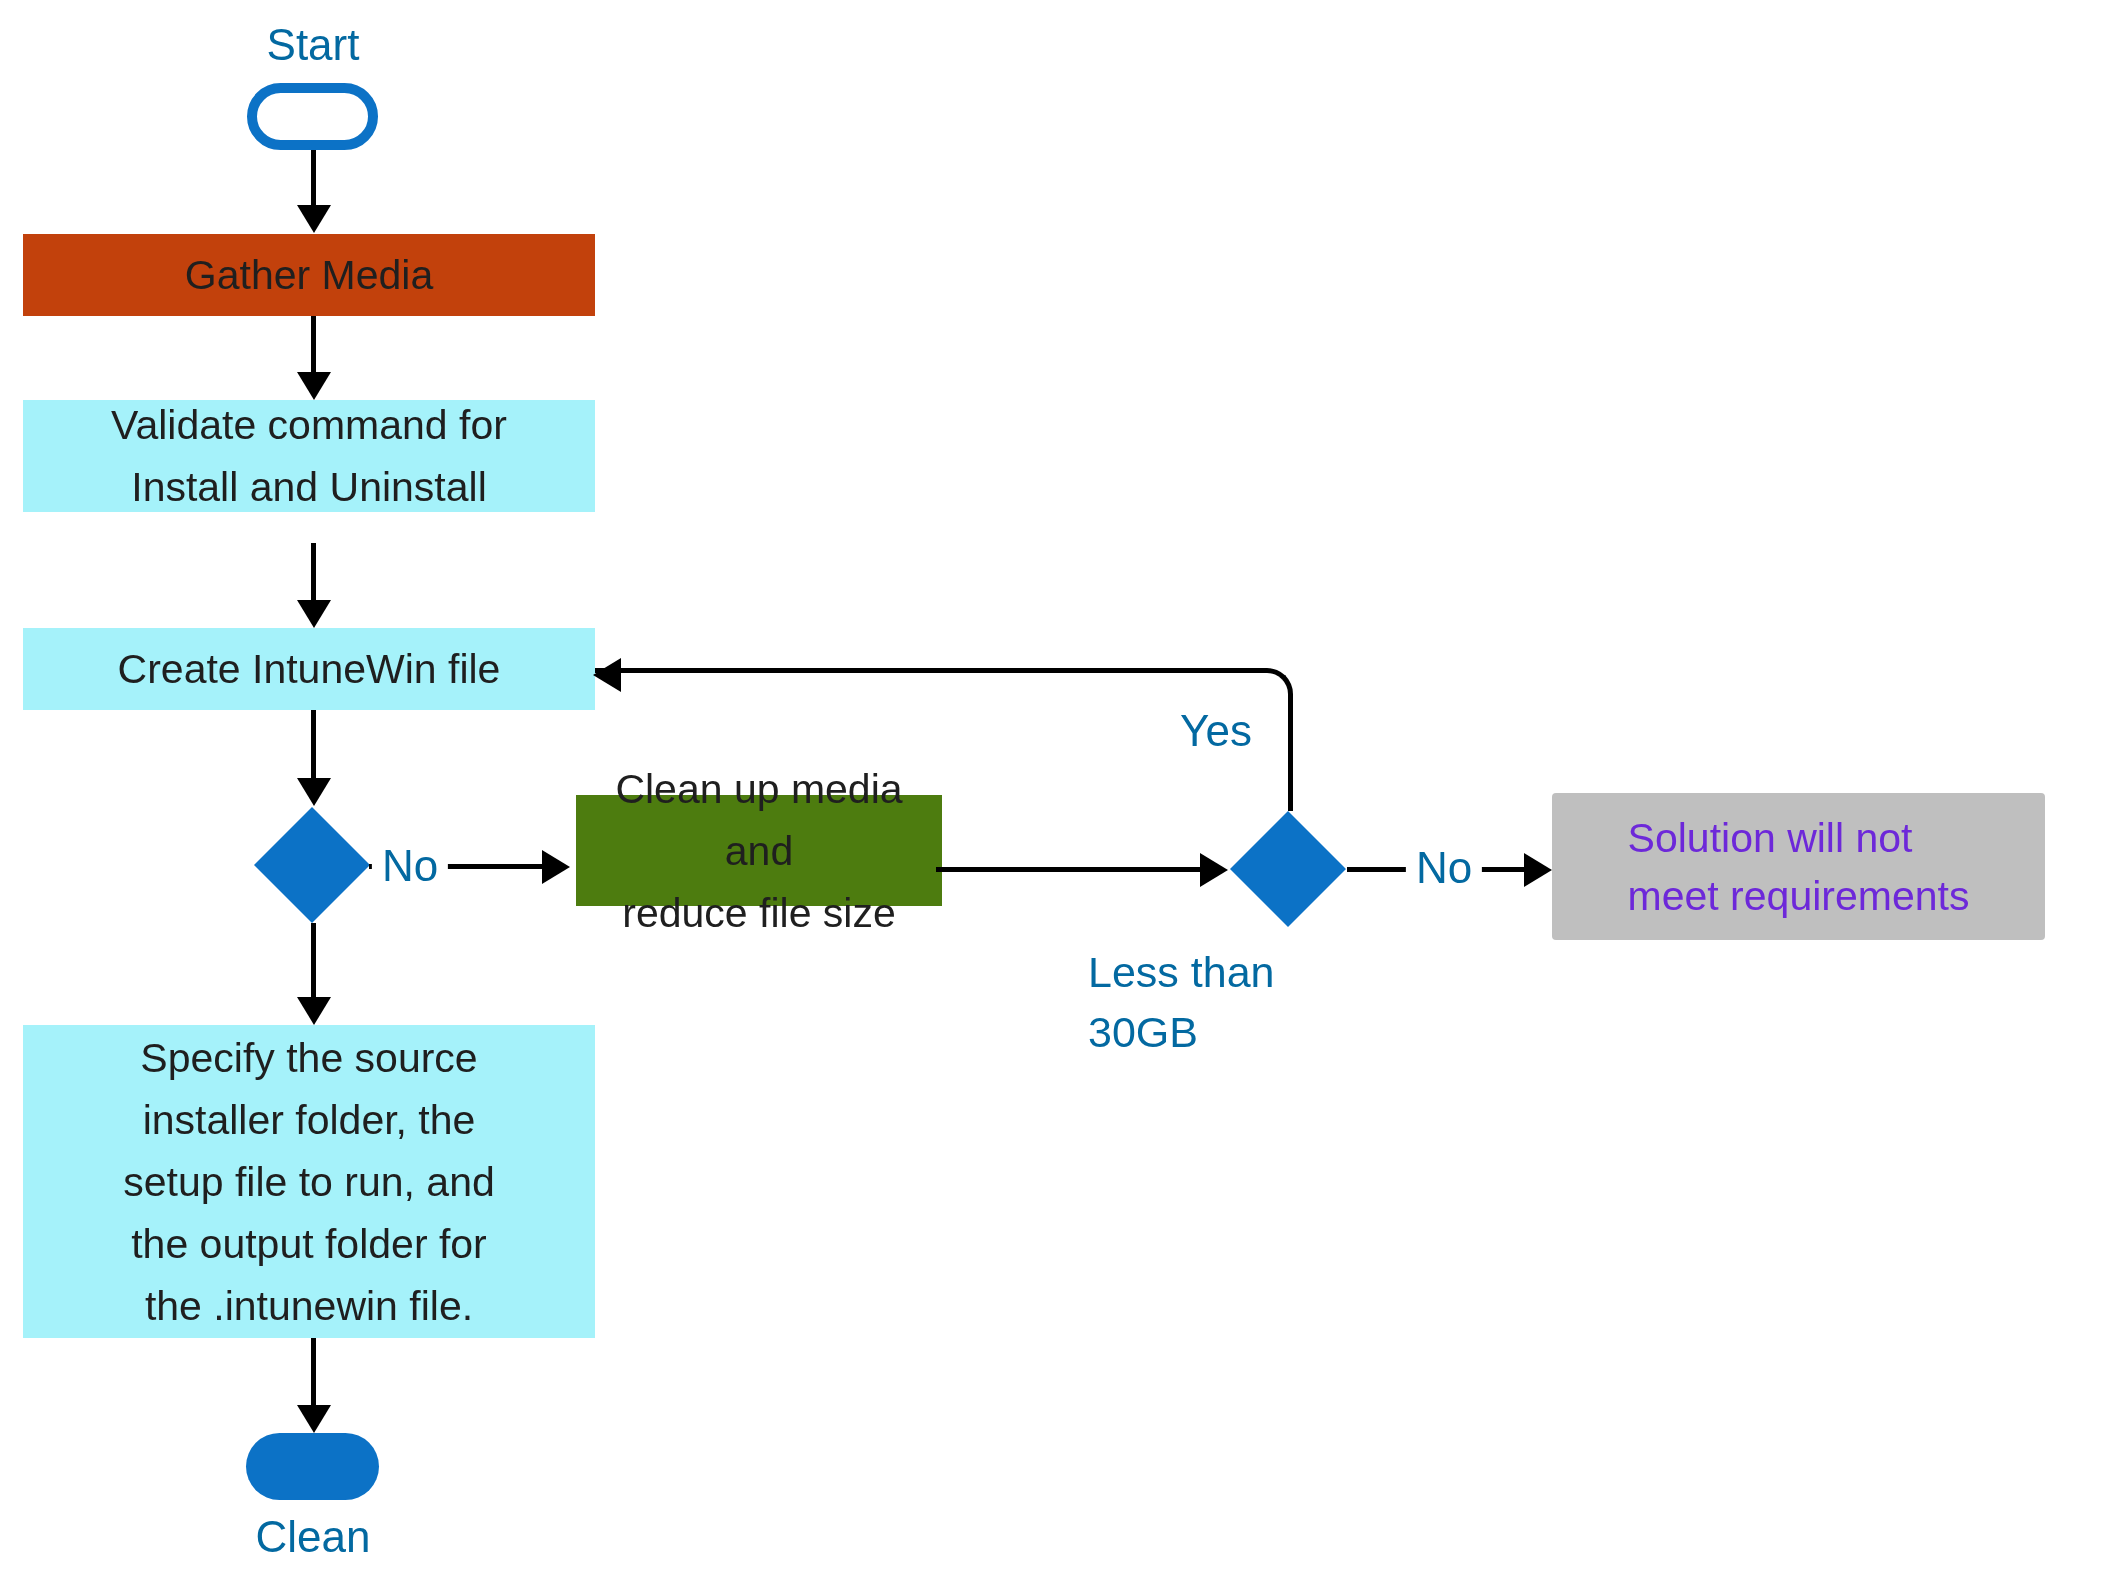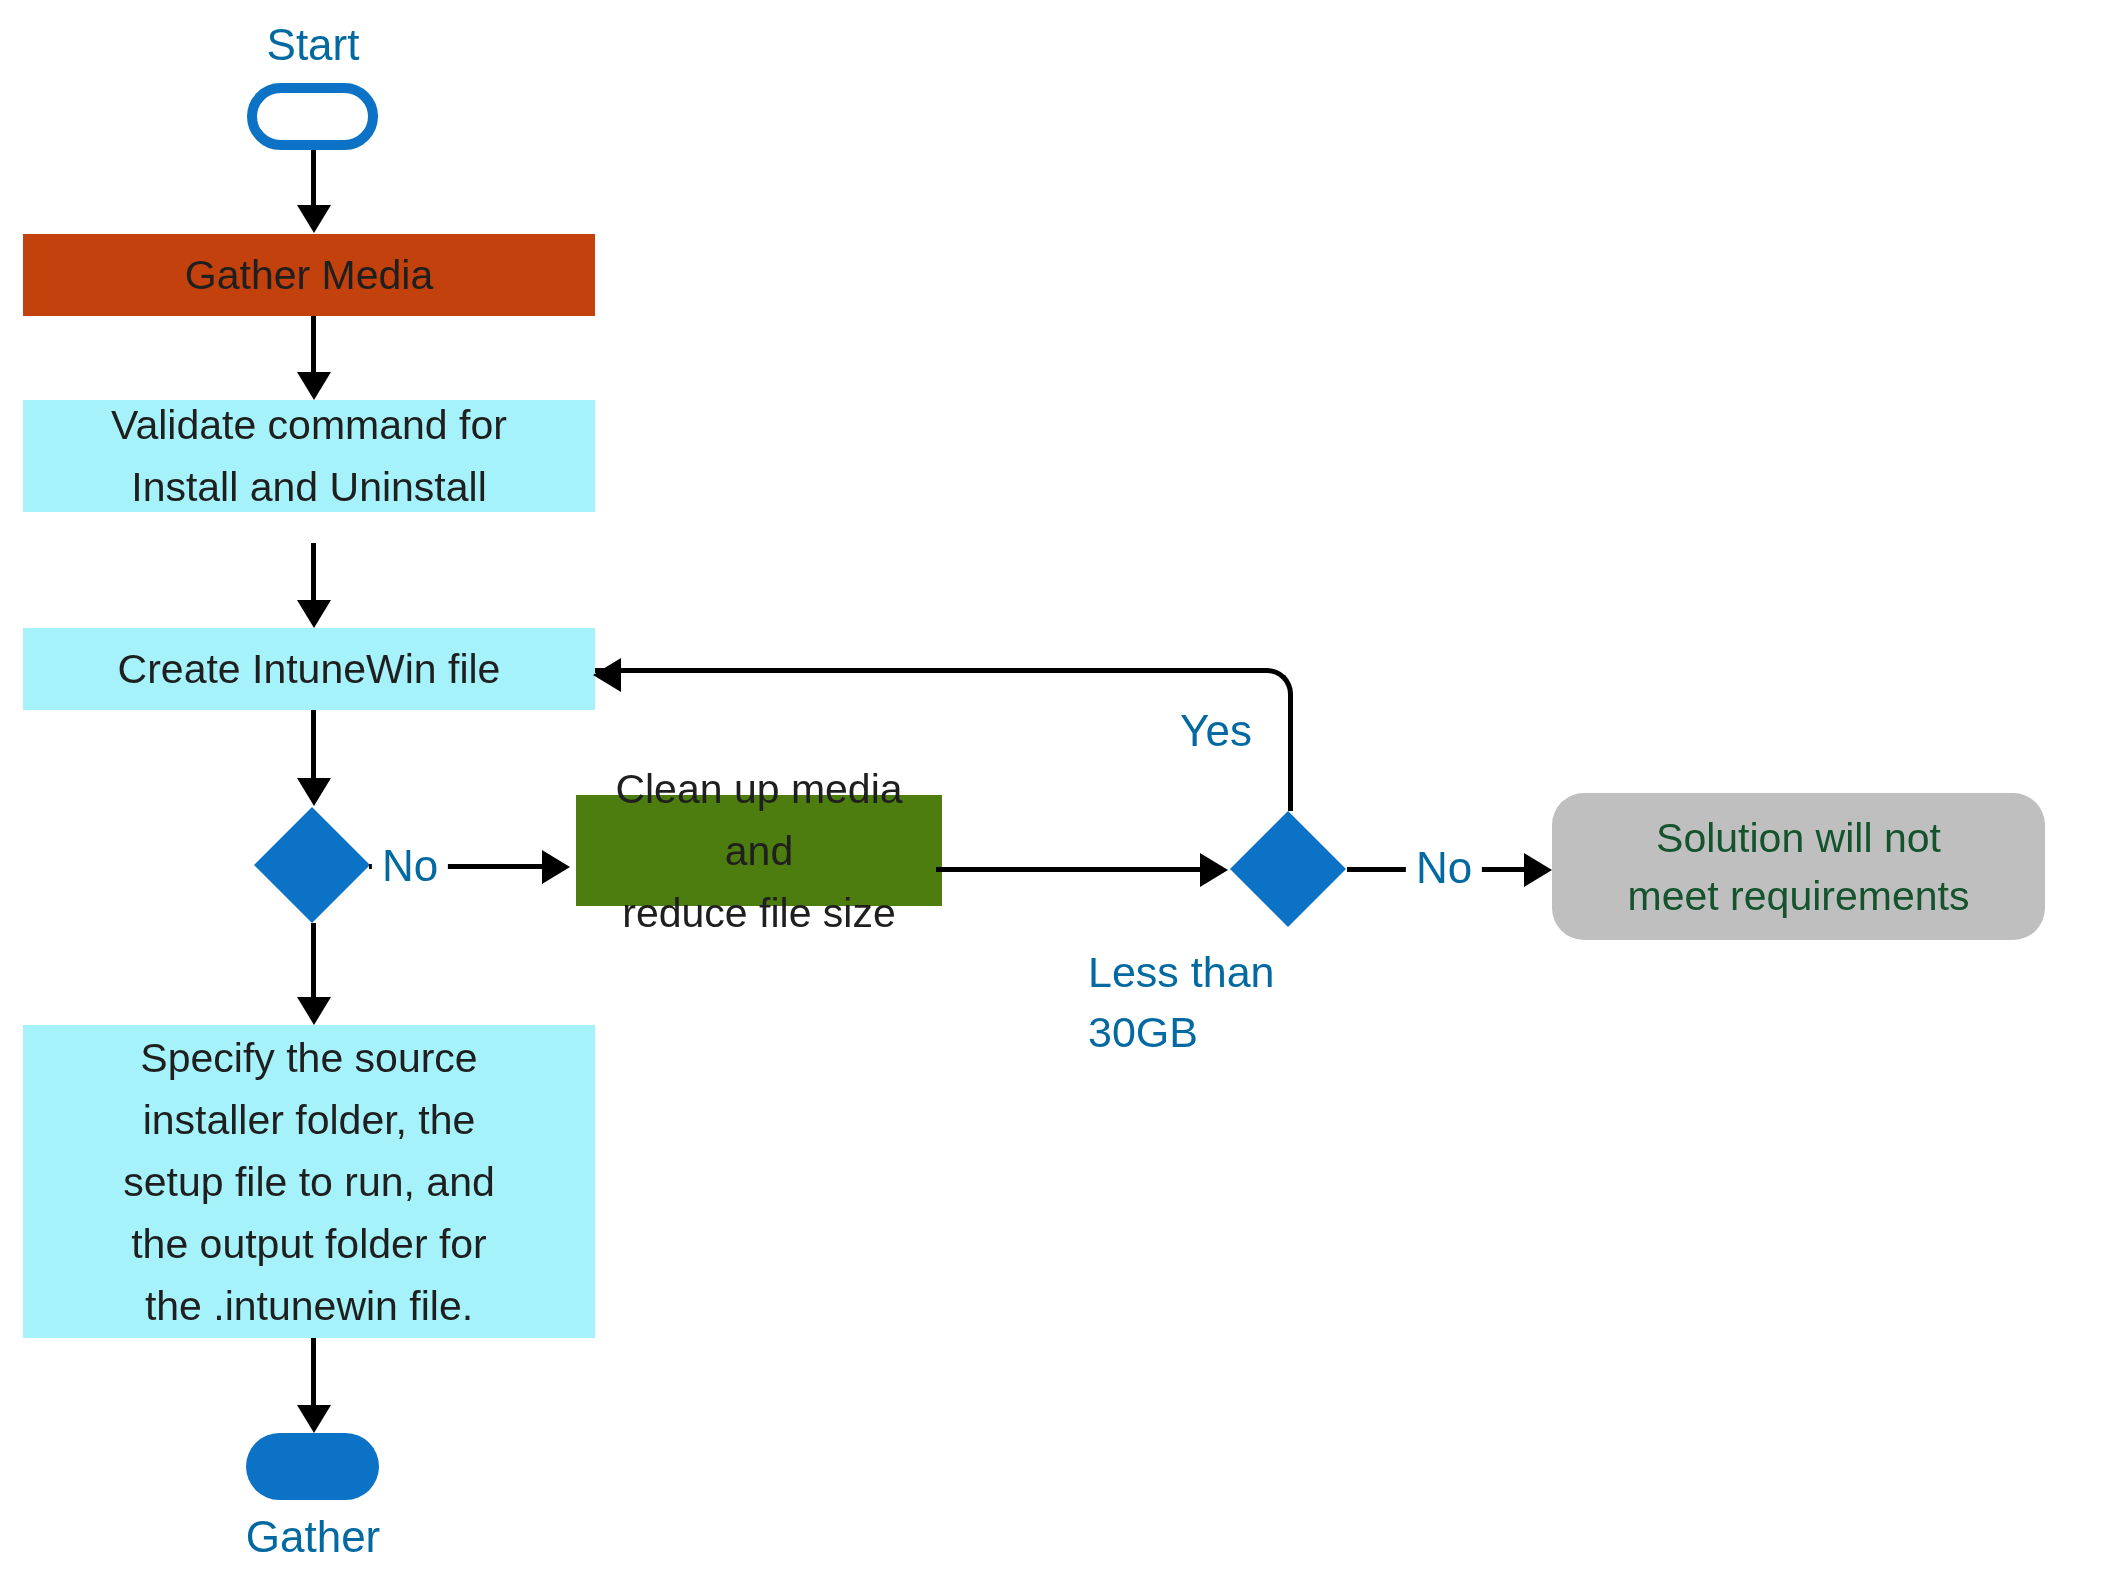--- a/index.html
+++ b/index.html
@@ -8,23 +8,23 @@
     font-family:"Liberation Sans", sans-serif; color:#1f1f1f; overflow:hidden;
   }
 
   
   .process {
     position:absolute; background:#A5F2FA;
     display:flex; align-items:center; justify-content:center; text-align:center;
     font-size:41px; line-height:62px; white-space:pre-line;
   }
   .terminator-gray {
-    position:absolute; background:#BFBFBF; border-radius:32px;
-    display:flex; align-items:center; justify-content:center; text-align:center;
-    font-size:41px; line-height:58px; white-space:pre-line; color:#14532d;
+    position:absolute; background:#BFBFBF; border-radius:4px;
+    display:flex; align-items:center; justify-content:center; 
+    font-size:41px; line-height:58px; white-space:pre-line; color:#6d28d9;
   }
   .pill-outline {
     position:absolute; width:111px; height:47px; background:#ffffff;
     border:10px solid #0C72C6; border-radius:40px;
   }
   .pill-solid {
     position:absolute; width:133px; height:67px; background:#0C72C6; border-radius:40px;
   }
   .diamond {
     position:absolute; width:82px; height:82px; background:#0C72C6;
@@ -102,15 +102,15 @@
   <div class="feedback"></div>
   <div class="label edge-label" style="left:1216px; top:731px;">Yes</div>
 
   <div class="harrow" style="left:1347px; top:869px; width:177px;"></div>
   <div class="label edge-label" style="left:1444px; top:868px;">No</div>
 
   <div class="terminator-gray" style="left: 1552px; top: 793px; width: 493px; height: 147px; background: rgb(191, 191, 191);">Solution will not
 meet requirements</div>
 
   <div class="pill-solid" style="left: 246px; top: 1433px; background: rgb(12, 114, 198);"></div>
-  <div class="label title-label" style="left:163px; top:1512px; width:300px;">Gather</div>
+  <div class="label title-label" style="left:163px; top:1512px; width:300px;">Clean</div>
 
 </div>
 
 </body></html>

